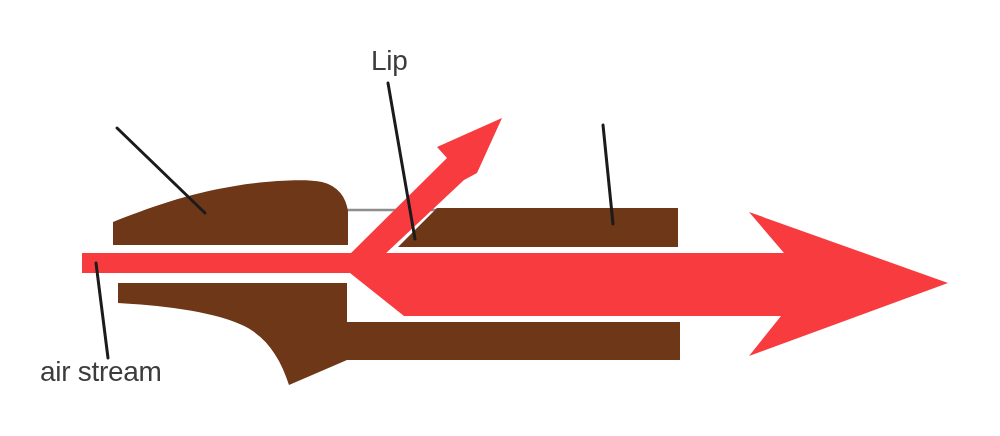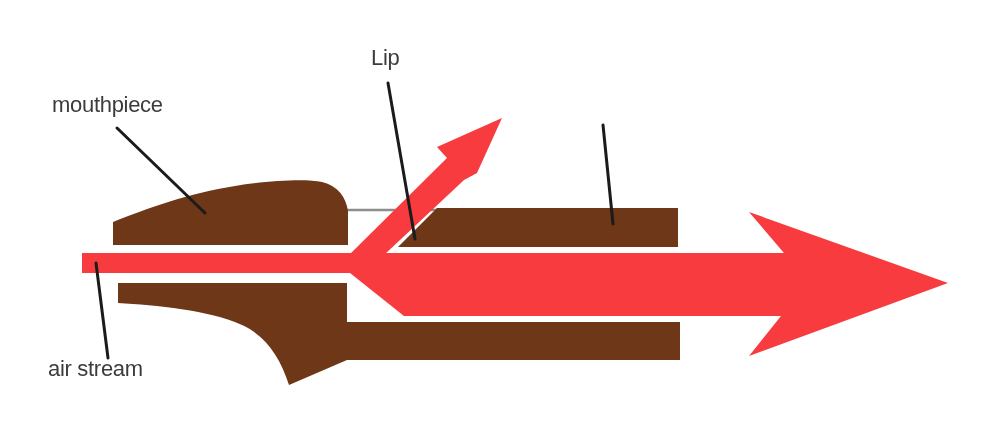--- a/index.html
+++ b/index.html
@@ -14,31 +14,31 @@
     overflow: hidden;
     background: var(--background, #ffffff);
     font-family: "Liberation Sans", "DejaVu Sans", sans-serif;
   }
   #diagram-svg {
     position: absolute;
     inset: 0;
   }
   .label {
     position: absolute;
-    font-size: 22px;
+    font-size: 28px;
     letter-spacing: -0.3px;
     color: var(--label-text, #3c3c3c);
     white-space: nowrap;
     line-height: 1.1;
     user-select: none;
   }
   #lbl-mouthpiece { left: 52px;  top: 93px;  }
   #lbl-lip        { left: 371px; top: 46px;  }
   #lbl-recorder   { left: 562px; top: 88px;  }
-  #lbl-airstream  { left: 48px;  top: 357px; text-align: right; }
+  #lbl-airstream  { left: 40px;  top: 357px; text-align: right; }
 </style>
 </head>
 <body>
 
 <div id="stage">
 
   <svg id="diagram-svg" width="1000" height="436" viewBox="0 0 1000 436">
 
     <line x1="345" y1="210" x2="437" y2="210" stroke-width="2.5" stroke="#8d8d8d"></line>
 
@@ -61,19 +61,18 @@
 
     <path d="M 349,255 L 447,158 L 437,147 L 502,118 L 477,173 L 464,180
              L 384,255 Z" fill="#f83b3f"></path>
 
     <line x1="117" y1="128" x2="205" y2="213" stroke-width="3" stroke-linecap="round" stroke="#1b1b1b"></line>
     <line x1="388" y1="83" x2="415" y2="239" stroke-width="3" stroke-linecap="round" stroke="#1b1b1b"></line>
     <line x1="603" y1="125" x2="613" y2="224" stroke-width="3" stroke-linecap="round" stroke="#1b1b1b"></line>
     <line x1="96" y1="263" x2="108" y2="358" stroke-width="3" stroke-linecap="round" stroke="#1b1b1b"></line>
   </svg>
 
-  <div class="label" id="lbl-mouthpiece">mouthpiece</div>
 
   <div class="label" id="lbl-lip">Lip</div>
 
 
   <div class="label" id="lbl-airstream">air stream</div>
 </div>
 
 </body></html>

